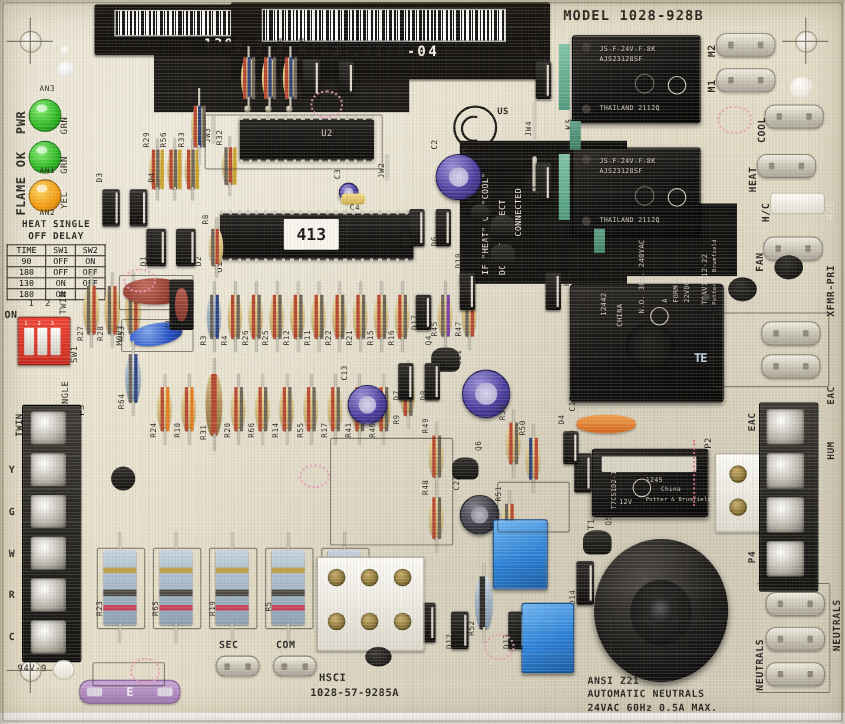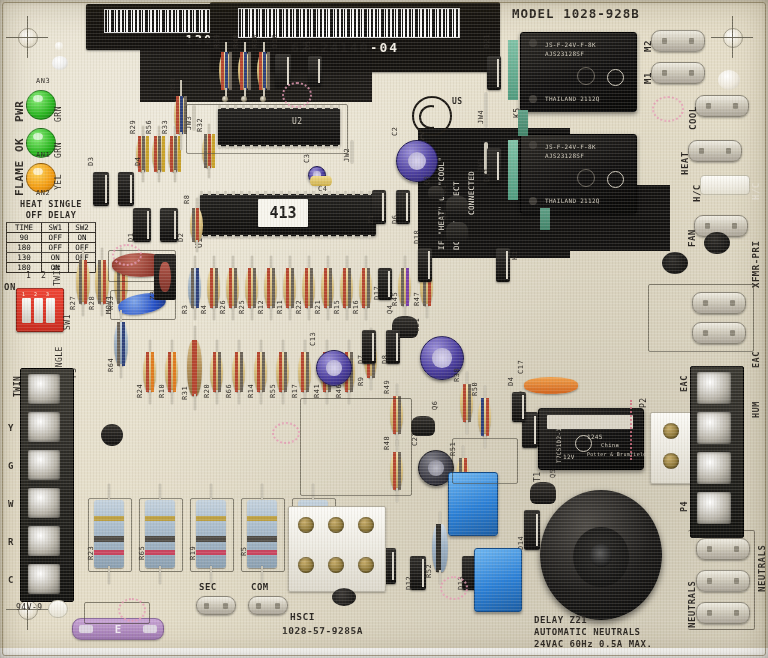--- a/index.html
+++ b/index.html
@@ -348,20 +348,34 @@
     <div class="a" style="left:56px;top:34px;width:16px;height:16px;border-radius:50%;border:1px solid #6a655c;"></div>
     <div class="ul a" style="left:86px;top:36px;"></div>
     <div class="a" style="left:8px;top:6px;width:8px;height:8px;border-radius:50%;background:#3b3834;"></div>
     <div class="a" style="left:8px;top:62px;width:8px;height:8px;border-radius:50%;background:#3b3834;"></div>
   </div>
   <div class="silk a rot90" style="left:514px;top:148px;font-size:8px;">K4</div>
   <div class="a" style="left:508px;top:140px;width:10px;height:60px;background:linear-gradient(180deg,#7fc2a7,#4e9a7e);"></div>
   <div class="a" style="left:518px;top:110px;width:10px;height:26px;background:linear-gradient(180deg,#5e9f86,#3f8268);"></div>
   <div class="a" style="left:540px;top:208px;width:10px;height:22px;background:linear-gradient(180deg,#5e9f86,#3f8268);"></div>
 
+  <div class="relay a" style="left:518px;top:258px;width:138px;height:106px;border-radius:4px;">
+    <div class="m a rot90" style="left:118px;top:18px;font-size:6.5px;">T9AV1012-22</div>
+    <div class="m a rot90" style="left:128px;top:18px;font-size:5px;">Potter &amp; Brumfield</div>
+    <div class="m a rot90" style="left:102px;top:16px;font-size:6px;">22VDC</div>
+    <div class="m a rot90" style="left:92px;top:16px;font-size:6px;">FORM</div>
+    <div class="m a rot90" style="left:82px;top:16px;font-size:6px;">A</div>
+    <div class="m a rot90" style="left:60px;top:26px;font-size:6.5px;">N.O. 30A. 240VAC</div>
+    <div class="m a rot90" style="left:40px;top:38px;font-size:6.5px;">CHINA</div>
+    <div class="m a rot90" style="left:26px;top:28px;font-size:6.5px;">12442</div>
+    <div class="m a" style="left:112px;top:60px;font-size:11px;font-weight:bold;letter-spacing:-1px;color:#b9cfe2;">TE</div>
+    <div class="a" style="left:50px;top:34px;width:44px;height:44px;border-radius:50%;background:radial-gradient(circle at 45% 40%,#1f1e1c,#0a0a09);box-shadow:inset 0 0 5px rgba(0,0,0,.9);"></div>
+    <div class="ul a" style="left:72px;top:20px;"></div>
+    <div class="a" style="left:120px;top:8px;width:6px;height:6px;border-radius:50%;background:#444;"></div>
+  </div>
   <div class="silk a rot90" style="left:512px;top:260px;font-size:7px;">K1</div>
 
   <div class="relay a" style="left:538px;top:408px;width:104px;height:60px;">
     <div class="m" style="left:8px;top:6px;width:86px;height:14px;background:#d9d4c6;border-radius:1px;"></div>
     <div class="m a rot90" style="left:16px;top:54px;font-size:6px;">T7CS1D2-12</div>
     <div class="m" style="left:48px;top:24px;font-size:6px;">1245</div>
     <div class="m" style="left:62px;top:33px;font-size:5.5px;">China</div>
     <div class="m" style="left:48px;top:42px;font-size:5px;">Potter &amp; Brumfield</div>
     <div class="m" style="left:24px;top:44px;font-size:6px;">12V</div>
     <div class="ul a" style="left:36px;top:26px;"></div>
@@ -968,21 +982,21 @@
 
   <div class="xfmr a" style="left:540px;top:490px;width:122px;height:130px;">
     <div class="c1"></div>
     <div class="c2"></div>
   </div>
   <div class="silk a rot90" style="left:534px;top:482px;font-size:8px;">T1</div>
 
   <div class="bigcap a" style="left:474px;top:548px;width:46px;height:62px;"></div>
   <div class="bigcap a" style="left:448px;top:472px;width:48px;height:62px;"></div>
 
-  <div class="silk b a" style="left:534px;top:616px;font-size:9px;">DELAY Z21</div>
+  <div class="silk b a" style="left:534px;top:616px;font-size:9px;">ANSI Z21</div>
   <div class="silk b a" style="left:534px;top:628px;font-size:9px;">AUTOMATIC NEUTRALS</div>
   <div class="silk b a" style="left:534px;top:640px;font-size:9px;">24VAC  60Hz  0.5A MAX.</div>
 
   <div class="trace a" style="left:452px;top:438px;width:64px;height:44px;"></div>
   <div class="trace a" style="left:300px;top:398px;width:110px;height:96px;"></div>
   <div class="trace a" style="left:186px;top:104px;width:160px;height:48px;"></div>
   <div class="trace a" style="left:648px;top:284px;width:104px;height:66px;"></div>
   <div class="a" style="left:662px;top:252px;width:26px;height:22px;border-radius:50%;background:radial-gradient(circle at 40% 32%,#2f2d2a,#0a0a09);"></div>
   <div class="a" style="left:704px;top:232px;width:26px;height:22px;border-radius:50%;background:radial-gradient(circle at 40% 32%,#2f2d2a,#0a0a09);"></div>
 

